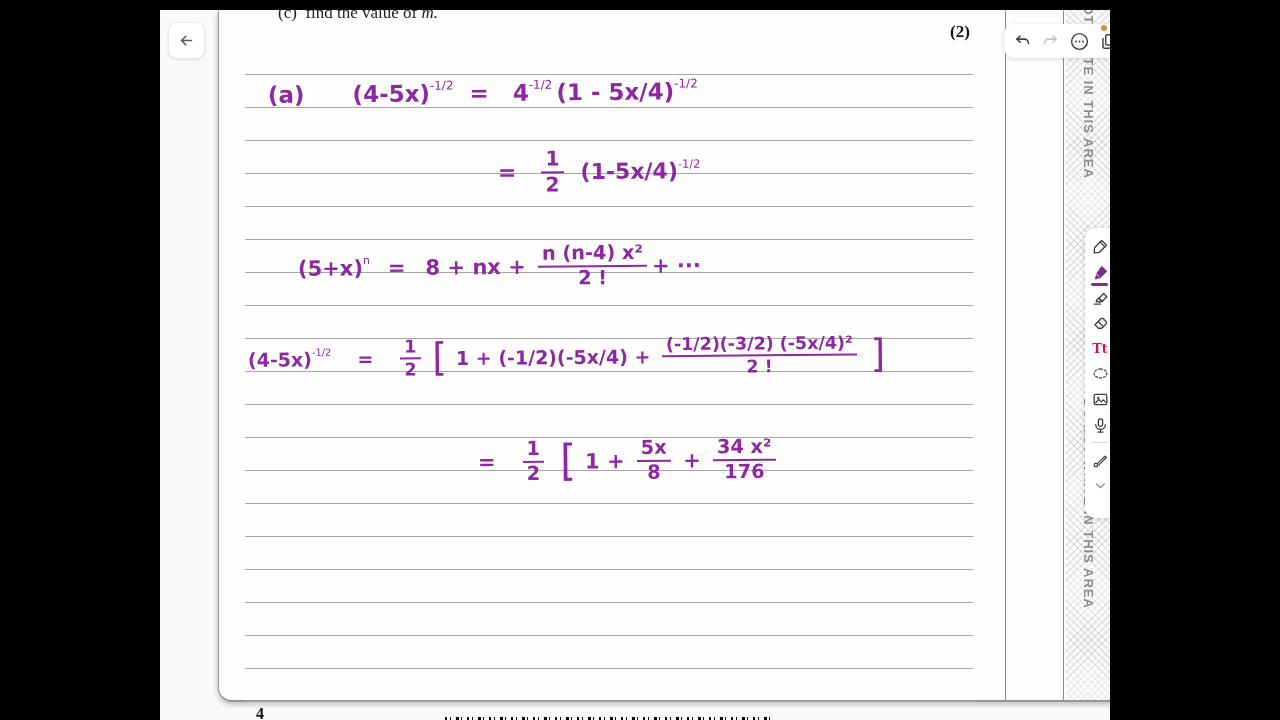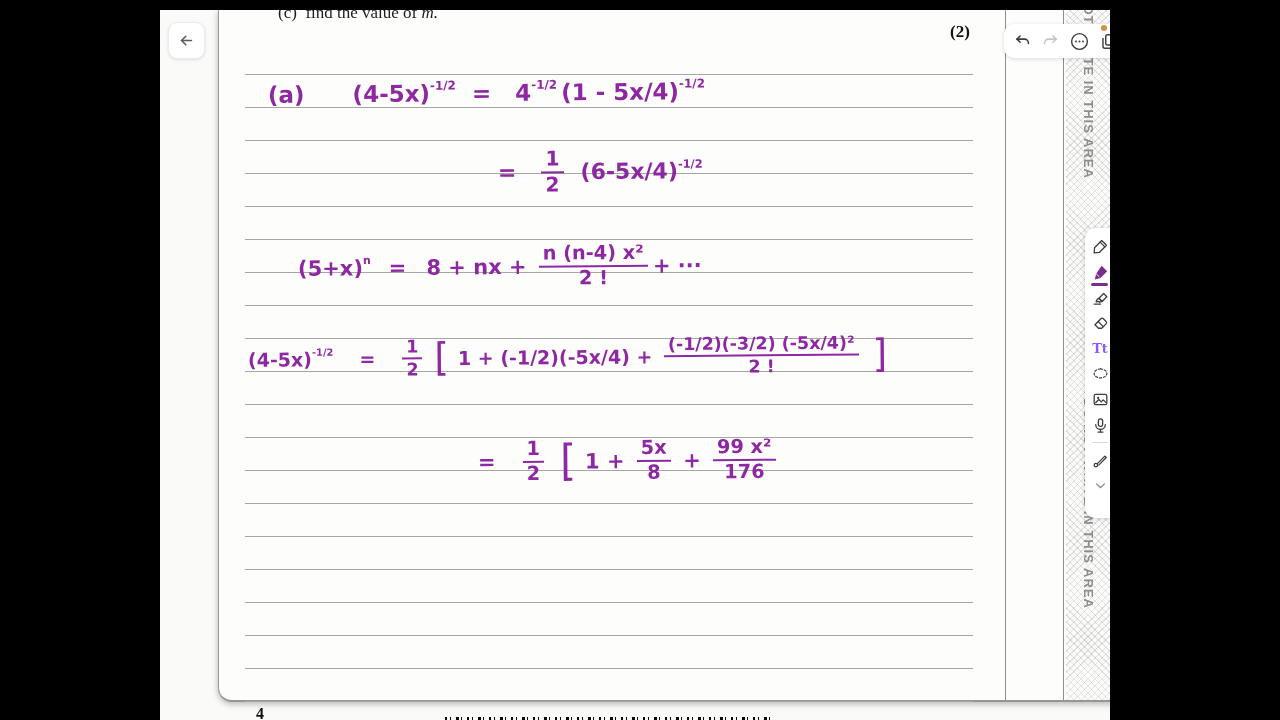--- a/index.html
+++ b/index.html
@@ -24,40 +24,40 @@
     repeating-linear-gradient(-45deg,rgba(60,60,60,.13) 0,rgba(60,60,60,.13) 1px,transparent 1px,transparent 5px),
     #fcfcfa;}
   .margin-text{position:absolute;left:50%;transform:translateX(-50%);writing-mode:vertical-rl;
     font-weight:bold;font-size:13px;letter-spacing:1px;color:#8d8d8d;white-space:nowrap;}
   .margin-text.m1{top:-42px;} .margin-text.m2{top:388px;}
   
   .ink-layer{position:absolute;left:0;top:0;width:100%;height:100%;pointer-events:none;}
   .row{position:absolute;display:flex;align-items:center;color:#8e28a2;font-weight:600;
     font-family:"DejaVu Sans",sans-serif;transform:rotate(-0.5deg);}
   .seg{white-space:pre;}
-  .sup{font-size:0.52em;font-weight:700;transform:translateY(-0.65em);white-space:pre;}
+  .sup{font-size:0.52em;font-weight:400;transform:translateY(-0.65em);white-space:pre;}
   .frac{display:inline-flex;flex-direction:column;align-items:center;line-height:1.08;margin:0 5px;font-size:0.92em;}
   .frac .fn{padding:0 4px 1px;border-bottom:2.5px solid #8e28a2;}
   .frac .fd{padding-top:1px;}
   .big{font-size:1.95em;font-weight:400;transform:scaleY(1.05);margin:0 3px;line-height:1;}
   
   .back-btn{position:absolute;left:8px;top:12px;width:35px;height:35px;border:1px solid #ececec;
     border-radius:9px;background:#fff;box-shadow:0 1px 3px rgba(0,0,0,.12);display:flex;
     align-items:center;justify-content:center;cursor:pointer;}
   .top-toolbar{position:absolute;left:844px;top:14px;width:120px;height:34px;background:#fff;
     border-radius:10px;box-shadow:0 1px 4px rgba(0,0,0,.15);display:flex;align-items:center;
     gap:9px;padding:0 9px;box-sizing:border-box;}
   .tbtn{width:22px;height:22px;display:flex;align-items:center;justify-content:center;cursor:pointer;}
   .side-toolbar{position:absolute;left:925px;top:218px;width:34px;height:290px;background:#fff;
     border-radius:10px 0 0 10px;box-shadow:0 1px 5px rgba(0,0,0,.18);display:flex;flex-direction:column;
     align-items:flex-start;padding:8px 0 6px 4px;box-sizing:border-box;gap:4.5px;}
   .tool{width:22px;height:21px;display:flex;align-items:center;justify-content:center;cursor:pointer;position:relative;}
   .tool .sel-bar{position:absolute;left:2px;bottom:-3px;width:17px;height:2.5px;border-radius:2px;background:#7b2d8e;}
   .tool-divider{width:16px;height:1px;background:#d9d9d9;margin:2px 0 2px 3px;}
-  .tt{font-size:13px;font-weight:bold;color:#8b5cf6;font-family:"DejaVu Serif",serif;}
+  .tt{font-size:13px;font-weight:bold;color:#be185d;font-family:"DejaVu Serif",serif;}
   .orange-dot{position:absolute;left:941px;top:15px;width:6px;height:6px;border-radius:50%;background:#cf9340;}
   
   .page-num{position:absolute;left:96px;top:695px;font-family:"Liberation Serif",serif;
     font-weight:bold;font-size:16px;color:#111;}
   .barcode{position:absolute;left:285px;top:707px;width:330px;height:13px;background:
     repeating-linear-gradient(90deg,#0a0a0a 0,#0a0a0a 2px,transparent 2px,transparent 5px,
       #0a0a0a 5px,#0a0a0a 6px,transparent 6px,transparent 11px,
       #0a0a0a 11px,#0a0a0a 14px,transparent 14px,transparent 16px,
       #0a0a0a 16px,#0a0a0a 17px,transparent 17px,transparent 22px);}
   .mini-black{position:absolute;left:0;top:714px;width:46px;height:6px;background:#000;}
@@ -97,21 +97,21 @@
         <span class="sup">-1/2</span>
       </div>
       <div class="row" style="left: 338px; top: 138px; font-size: 22px;">
         <span class="seg">=</span>
         <span style="display: inline-block; width: 20px;"></span>
         <span class="frac">
           <span class="fn">1</span>
           <span class="fd">2</span>
         </span>
         <span style="display: inline-block; width: 12px;"></span>
-        <span class="seg">(6-5x/4)</span>
+        <span class="seg">(1-5x/4)</span>
         <span class="sup">-1/2</span>
       </div>
       <div class="row" style="left: 138px; top: 234px; font-size: 21px;">
         <span class="seg">(5+x)</span>
         <span class="sup">n</span>
         <span style="display: inline-block; width: 18px;"></span>
         <span class="seg">=</span>
         <span style="display: inline-block; width: 20px;"></span>
         <span class="seg">8 + nx + </span>
         <span class="frac">
@@ -151,21 +151,21 @@
         <span style="display: inline-block; width: 8px;"></span>
         <span class="big">[</span>
         <span style="display: inline-block; width: 6px;"></span>
         <span class="seg">1 + </span>
         <span class="frac">
           <span class="fn">5x</span>
           <span class="fd">8</span>
         </span>
         <span class="seg"> + </span>
         <span class="frac">
-          <span class="fn">99 x²</span>
+          <span class="fn">34 x²</span>
           <span class="fd">176</span>
         </span>
       </div>
     </div>
 
   <div class="back-btn">
     <span>
       <svg width="17" height="17" viewBox="0 0 24 24" fill="none" stroke="#5a5a5a" stroke-width="2.2" stroke-linecap="round" stroke-linejoin="round">
           <path d="M19 12H5"></path>
           <path d="M11 6l-6 6 6 6"></path>

